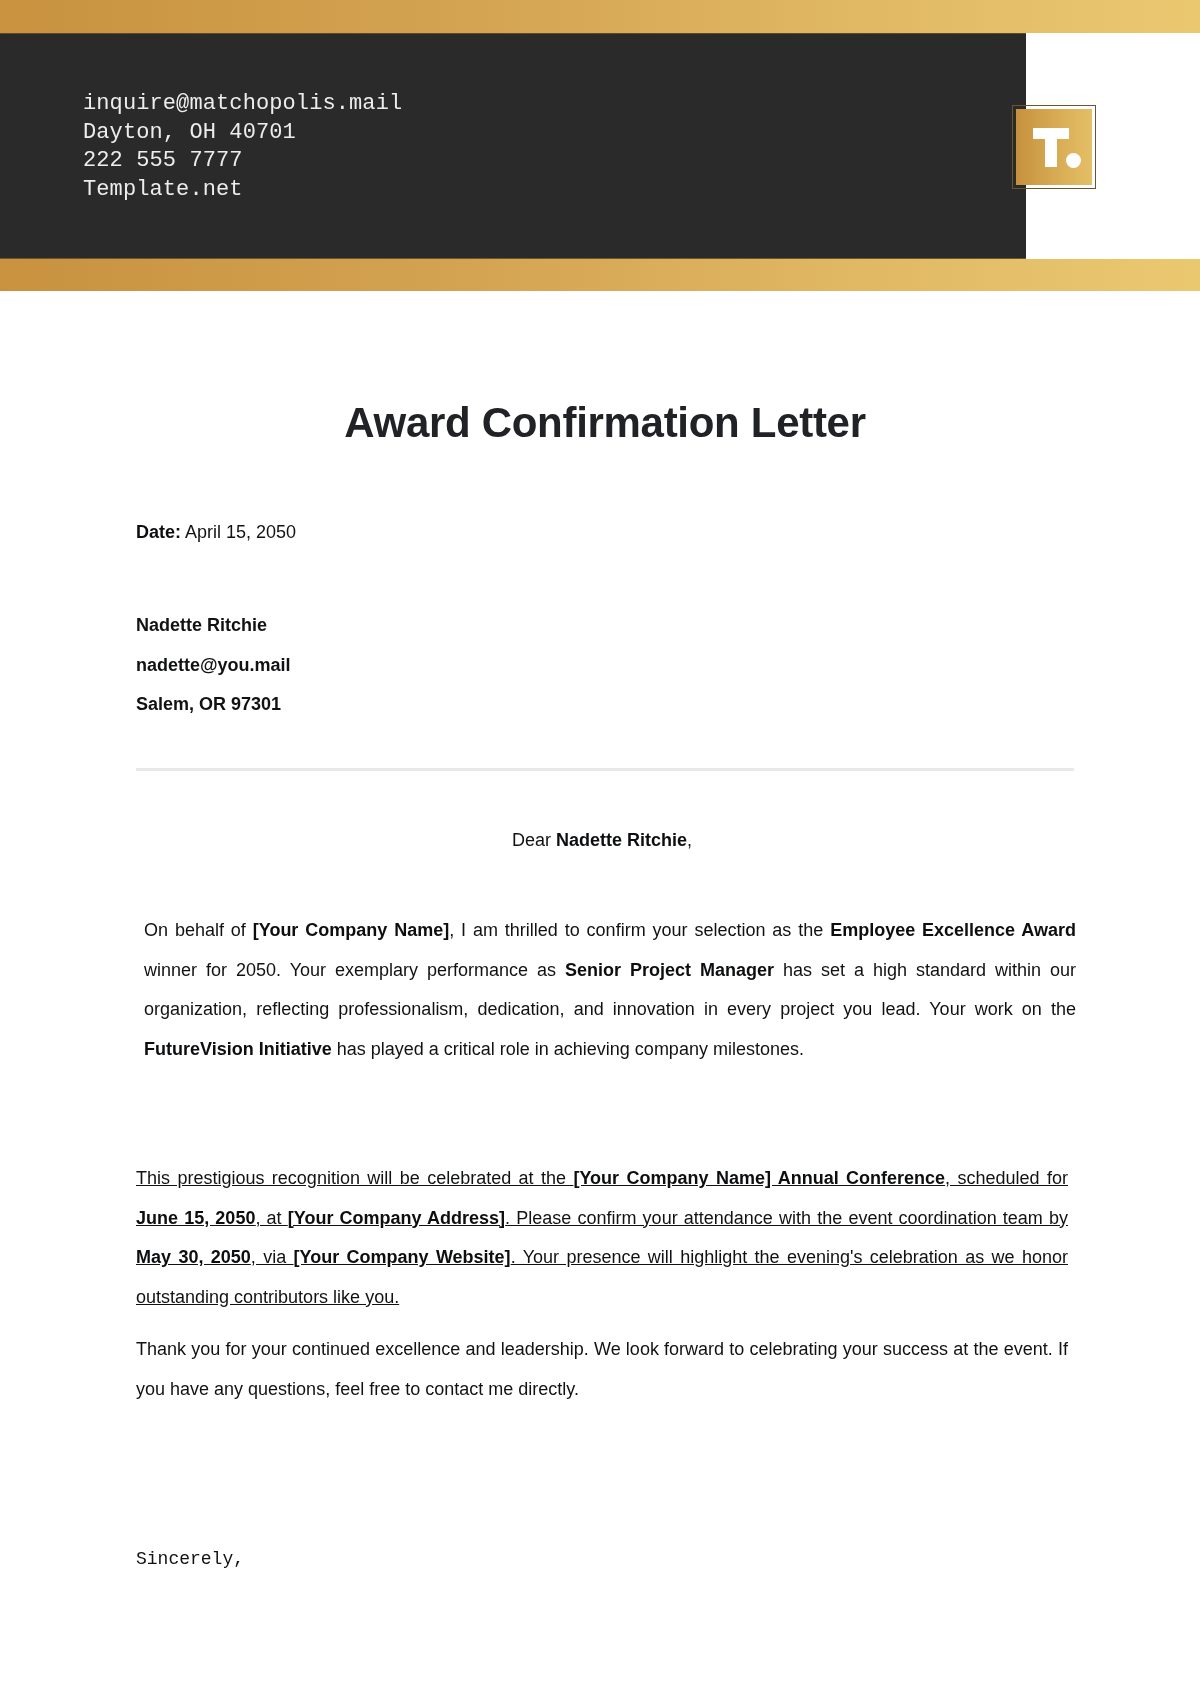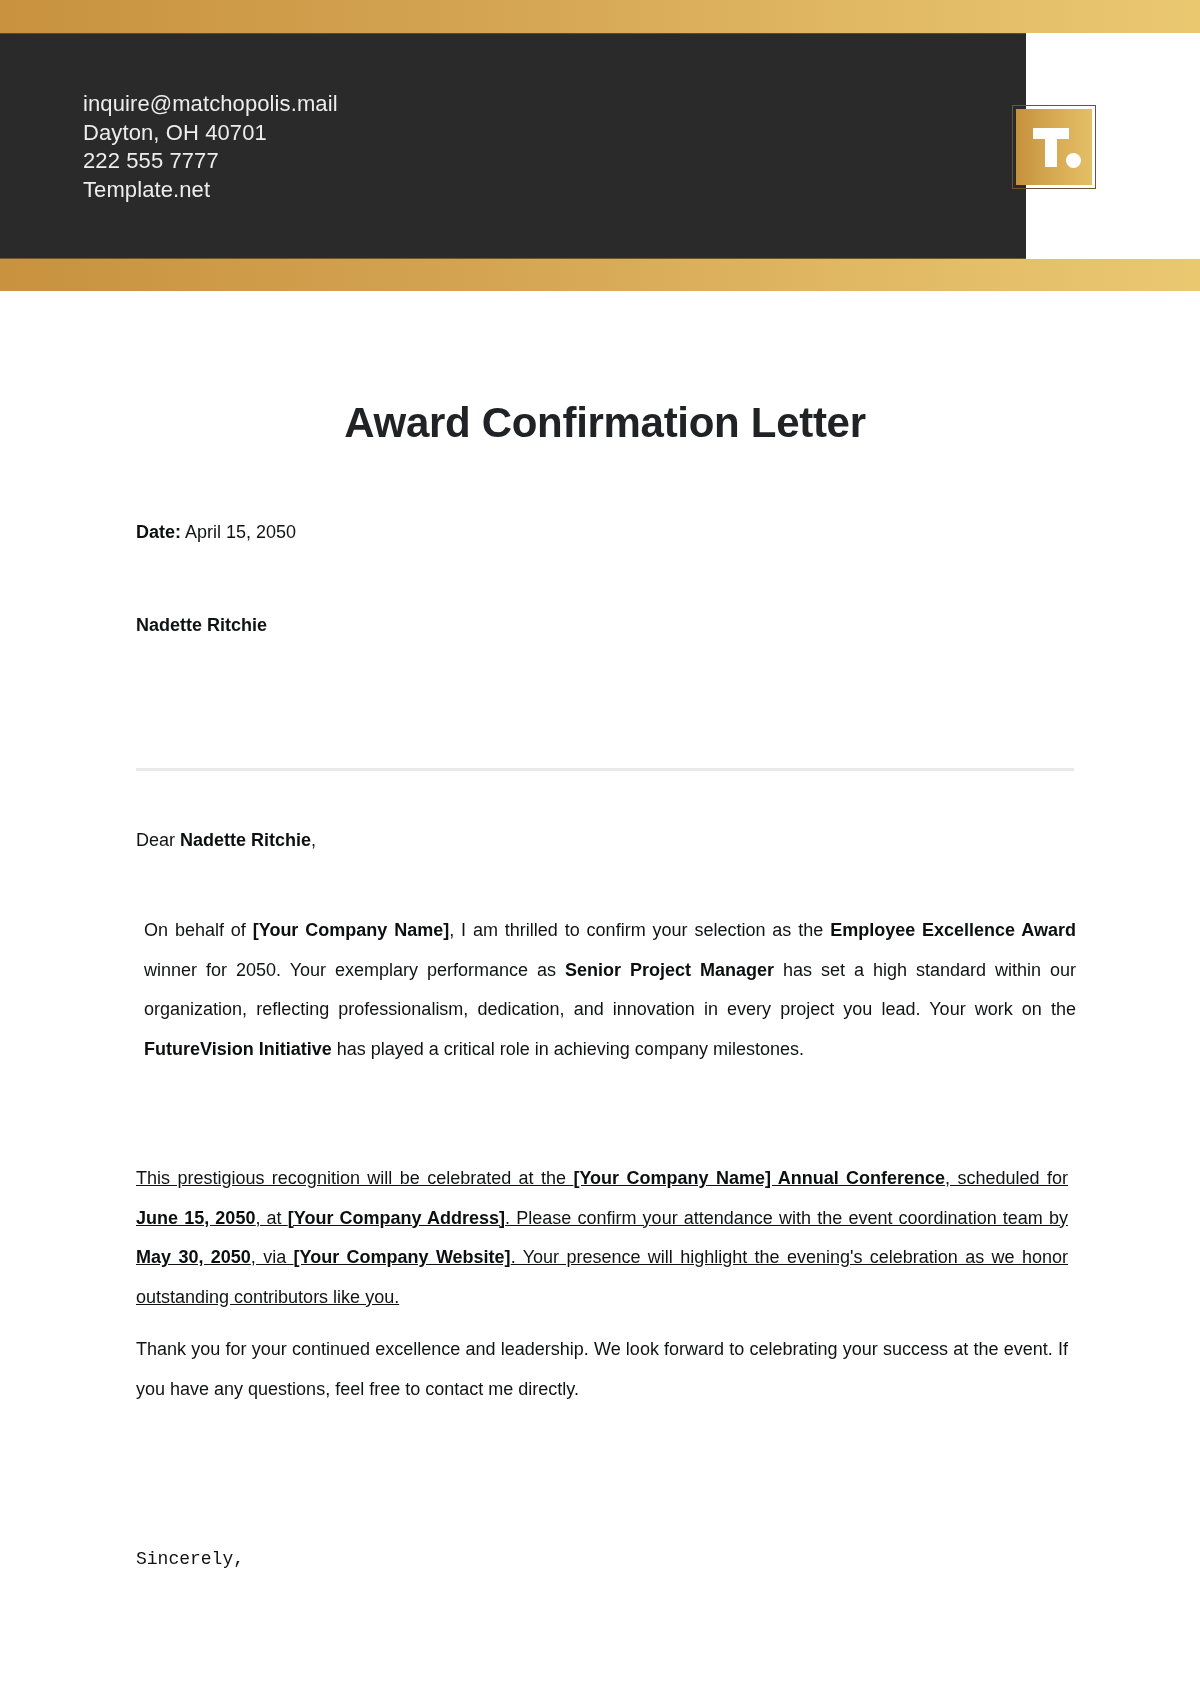--- a/index.html
+++ b/index.html
@@ -24,20 +24,21 @@
   .gold-bottom { top: 259px; height: 32px; }
   .header-band {
     position: absolute;
     top: 33px;
     left: 0;
     width: 1026px;
     height: 226px;
     background: #2A2A2A;
     border-top: 1px solid #5E4A2A;
     border-bottom: 1px solid #6B5630;
+    font-family: Liberation Mono, monospace;
   }
   .contact {
     position: absolute;
     left: 83px;
     top: 56px;
     color: #EDEDED;
     font-size: 22px;
     line-height: 28.5px;
     letter-spacing: 0.1px;
   }
@@ -98,21 +99,21 @@
   .date-line { top: 516px; line-height: 32px; }
   .recipient { top: 606px; line-height: 39.5px; font-weight: bold; }
   .divider {
     position: absolute;
     left: 136px;
     top: 768px;
     width: 938px;
     height: 3px;
     background: #E9E9E9;
   }
-  .greeting { top: 821px; line-height: 39.5px; }
+  .greeting { top: 821px; line-height: 39.5px; text-align: center; }
   .para {
     line-height: 39.5px;
     text-align: justify;
   }
   .p1 { top: 911px; margin-left: 8px; }
   .p2 { top: 1159px; text-decoration: underline; }
   .p3 { top: 1330px; }
   .closing { top: 1540px; line-height: 39.5px; font-family: Liberation Mono, monospace; }
   b { font-weight: bold; color: #0d0e10; }
 </style>
@@ -141,20 +142,22 @@
 
 <h1 class="title">Award Confirmation Letter</h1>
 
 <div class="content date-line">
   <b>Date:</b>
   <span>April 15, 2050</span>
 </div>
 
 <div class="content recipient">
   <div>Nadette Ritchie</div>
+  <div>nadette@you.mail</div>
+  <div>Salem, OR 97301</div>
 </div>
 
 <div class="divider"></div>
 
 <div class="content greeting"><span>Dear </span><b>Nadette Ritchie</b><span>,</span></div>
 
 <p class="content para p1"><span>On behalf of </span><b>[Your Company Name]</b><span>, I am thrilled to confirm your selection as the </span><b>Employee Excellence Award</b><span> winner for 2050. Your exemplary performance as </span><b>Senior Project Manager</b><span> has set a high standard within our organization, reflecting professionalism, dedication, and innovation in every project you lead. Your work on the </span><b>FutureVision Initiative</b><span> has played a critical role in achieving company milestones.</span></p>
 <p class="content para p2"><span>This prestigious recognition will be celebrated at the </span><b>[Your Company Name] Annual Conference</b><span>, scheduled for </span><b>June 15, 2050</b><span>, at </span><b>[Your Company Address]</b><span>. Please confirm your attendance with the event coordination team by </span><b>May 30, 2050</b><span>, via </span><b>[Your Company Website]</b><span>. Your presence will highlight the evening's celebration as we honor outstanding contributors like you.</span></p>
 <p class="content para p3"><span>Thank you for your continued excellence and leadership. We look forward to celebrating your success at the event. If you have any questions, feel free to contact me directly.</span></p>
 

